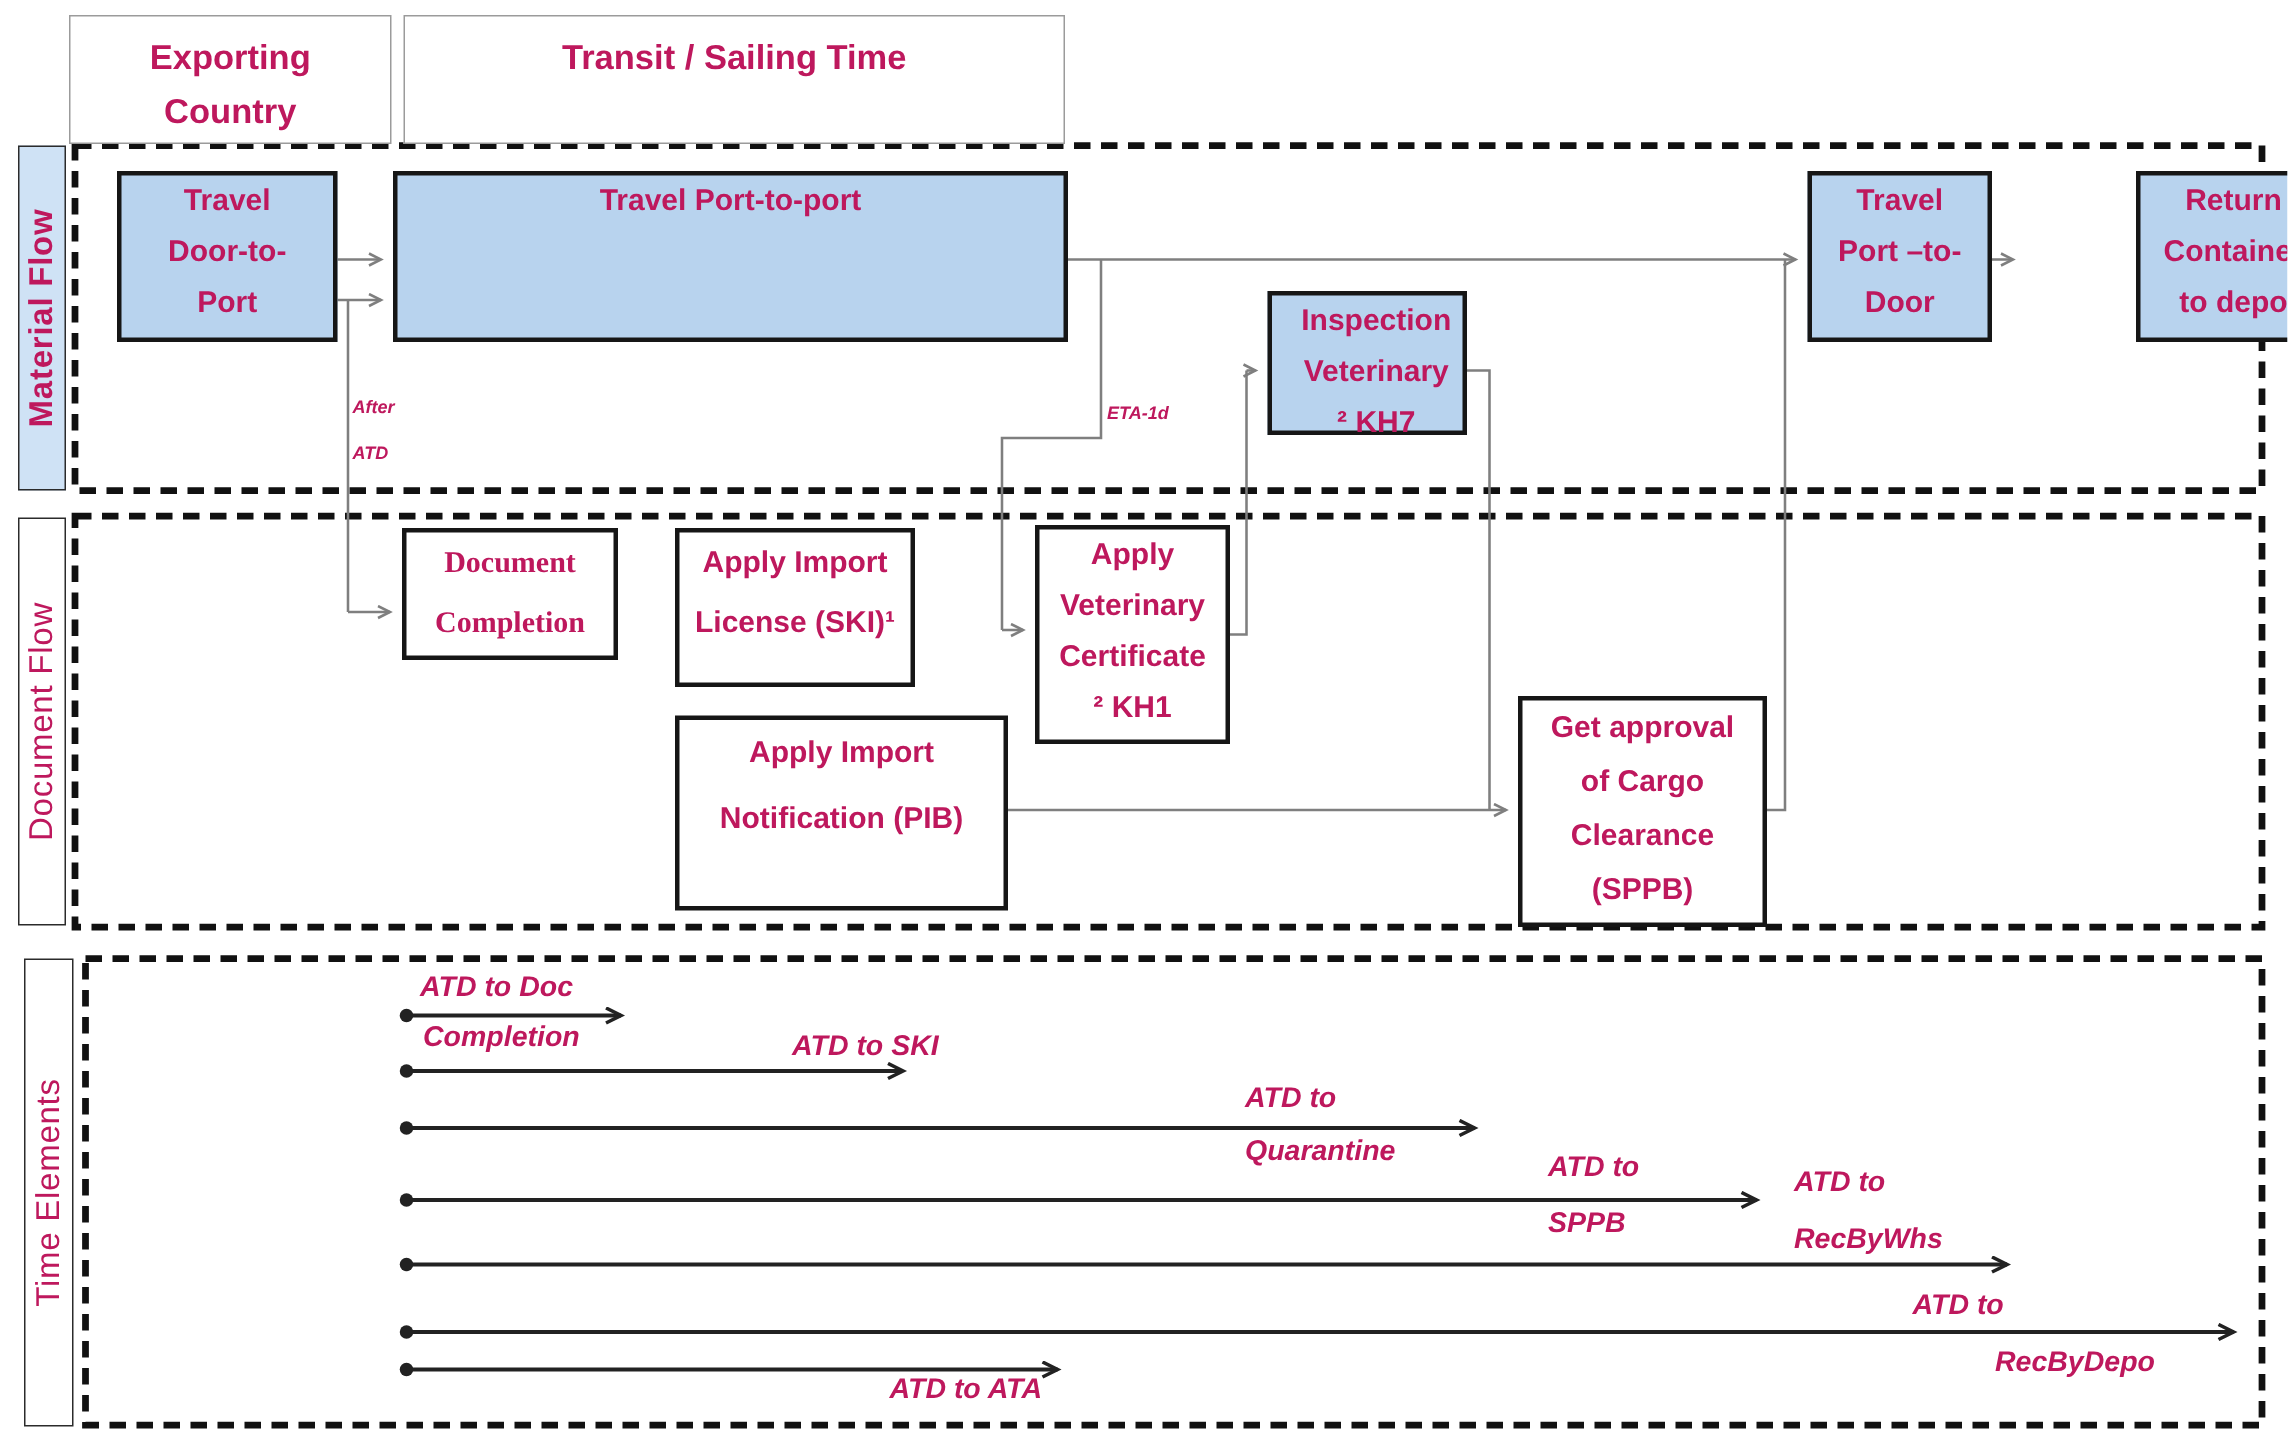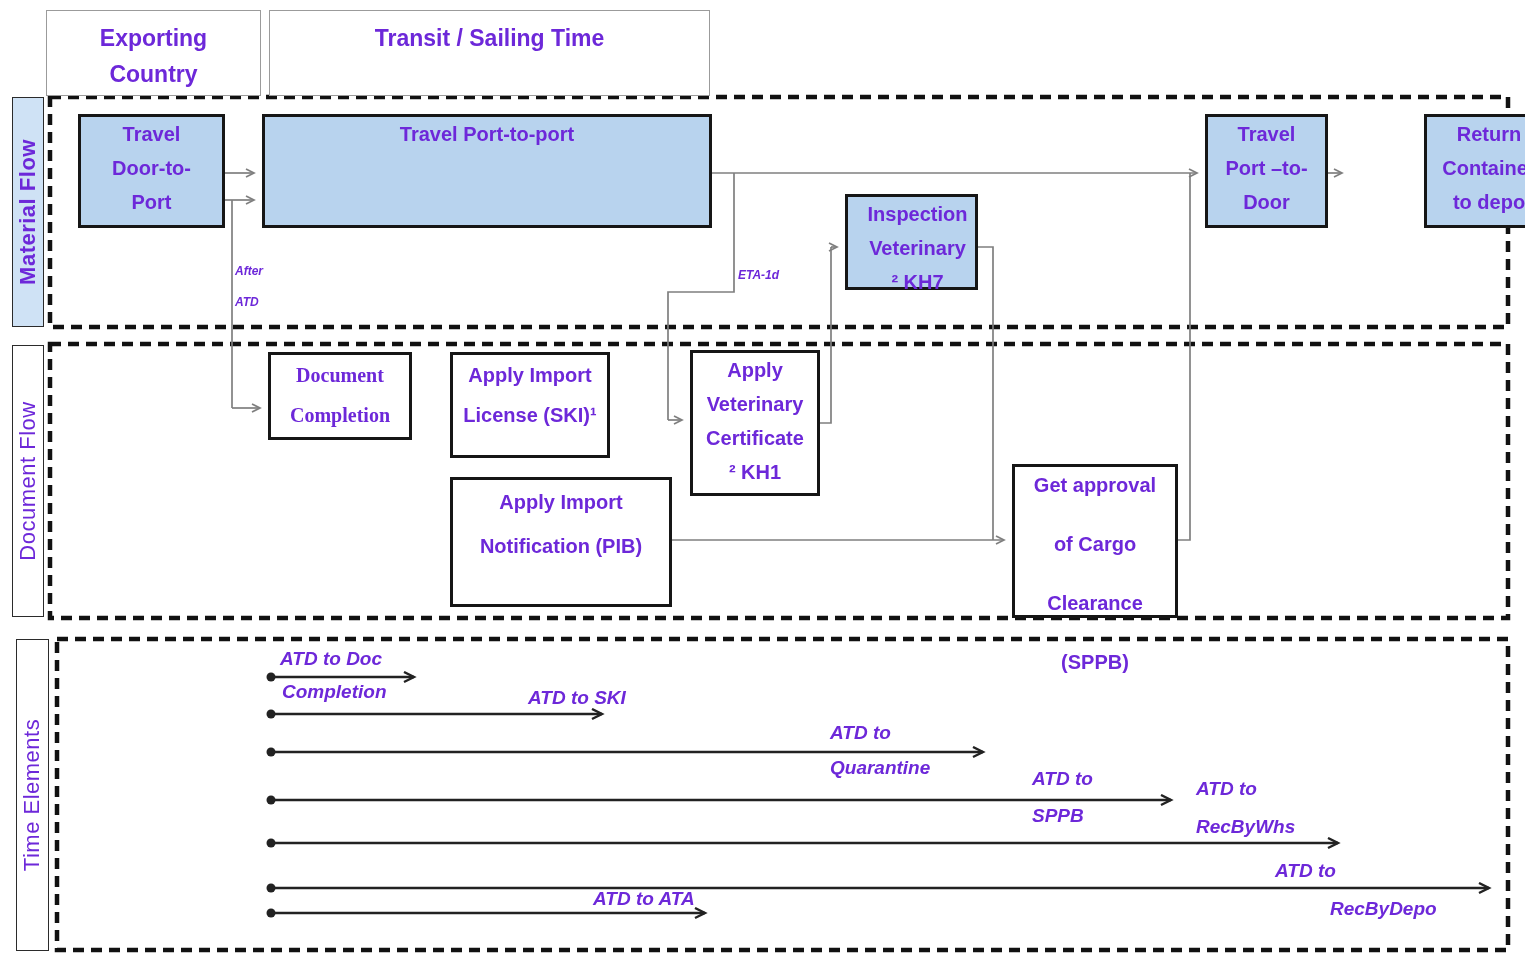--- a/index.html
+++ b/index.html
@@ -1,18 +1,18 @@
 <!DOCTYPE html>
 <html><head>
 <meta charset="utf-8">
 <style>
   html,body{margin:0;padding:0;background:#ffffff;}
   .stage{
     position:relative;width:1525px;height:968px;background:#ffffff;
-    font-family:"Liberation Sans",sans-serif;color:#6d28d9;overflow:hidden;
+    font-family:"Liberation Sans",sans-serif;color:#be185d;overflow:hidden;
   }
   .abs{position:absolute;box-sizing:border-box;}
   
   .hdr{
     background:#ffffff;border:1.5px solid #9b9b9b;
     display:flex;flex-direction:column;align-items:center;
     padding-top:9px;font-weight:bold;font-size:23px;line-height:36px;
     z-index:3;text-align:center;
   }
   
@@ -26,21 +26,21 @@
   .lane-label.blue{background:#cfe2f5;}
   .lane-label.bold span{font-weight:bold;}
   
   .pbox{
     border:3.5px solid #161616;display:flex;flex-direction:column;
     align-items:center;justify-content:flex-start;text-align:center;
     font-weight:bold;font-size:20px;z-index:4;
   }
   .pbox.blue{background:#b8d3ee;}
   .pbox.white{background:#ffffff;}
-  .lh34{line-height:34px;} .lh36{line-height:36px;gap:23px;} .lh40{line-height:40px;} .lh44{line-height:44px;}
+  .lh34{line-height:34px;} .lh36{line-height:36px;} .lh40{line-height:40px;} .lh44{line-height:44px;}
   
   .note{
     font-style:italic;font-weight:bold;font-size:12px;line-height:31px;z-index:5;white-space:nowrap;
   }
   .tlabel{
     font-style:italic;font-weight:bold;font-size:19px;line-height:22px;z-index:5;white-space:nowrap;
   }
   svg.layer{position:absolute;left:0;top:0;z-index:2;}
 </style>
 </head>
@@ -181,15 +181,15 @@
 
   <div class="abs tlabel" style="left:1032px;top:768px;"><span>ATD to</span></div>
   <div class="abs tlabel" style="left:1032px;top:805px;"><span>SPPB</span></div>
 
   <div class="abs tlabel" style="left:1196px;top:778px;"><span>ATD to</span></div>
   <div class="abs tlabel" style="left:1196px;top:816px;"><span>RecByWhs</span></div>
 
   <div class="abs tlabel" style="left:1275px;top:860px;"><span>ATD to</span></div>
   <div class="abs tlabel" style="left:1330px;top:898px;font-style:italic;"><span>RecByDepo</span></div>
 
-  <div class="abs tlabel" style="left:593px;top:888px;"><span>ATD to ATA</span></div>
+  <div class="abs tlabel" style="left:593px;top:916px;"><span>ATD to ATA</span></div>
 
 </div>
 
 </body></html>

